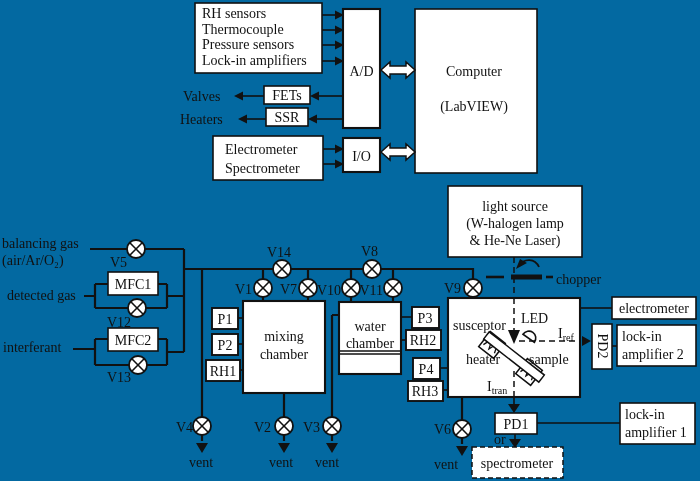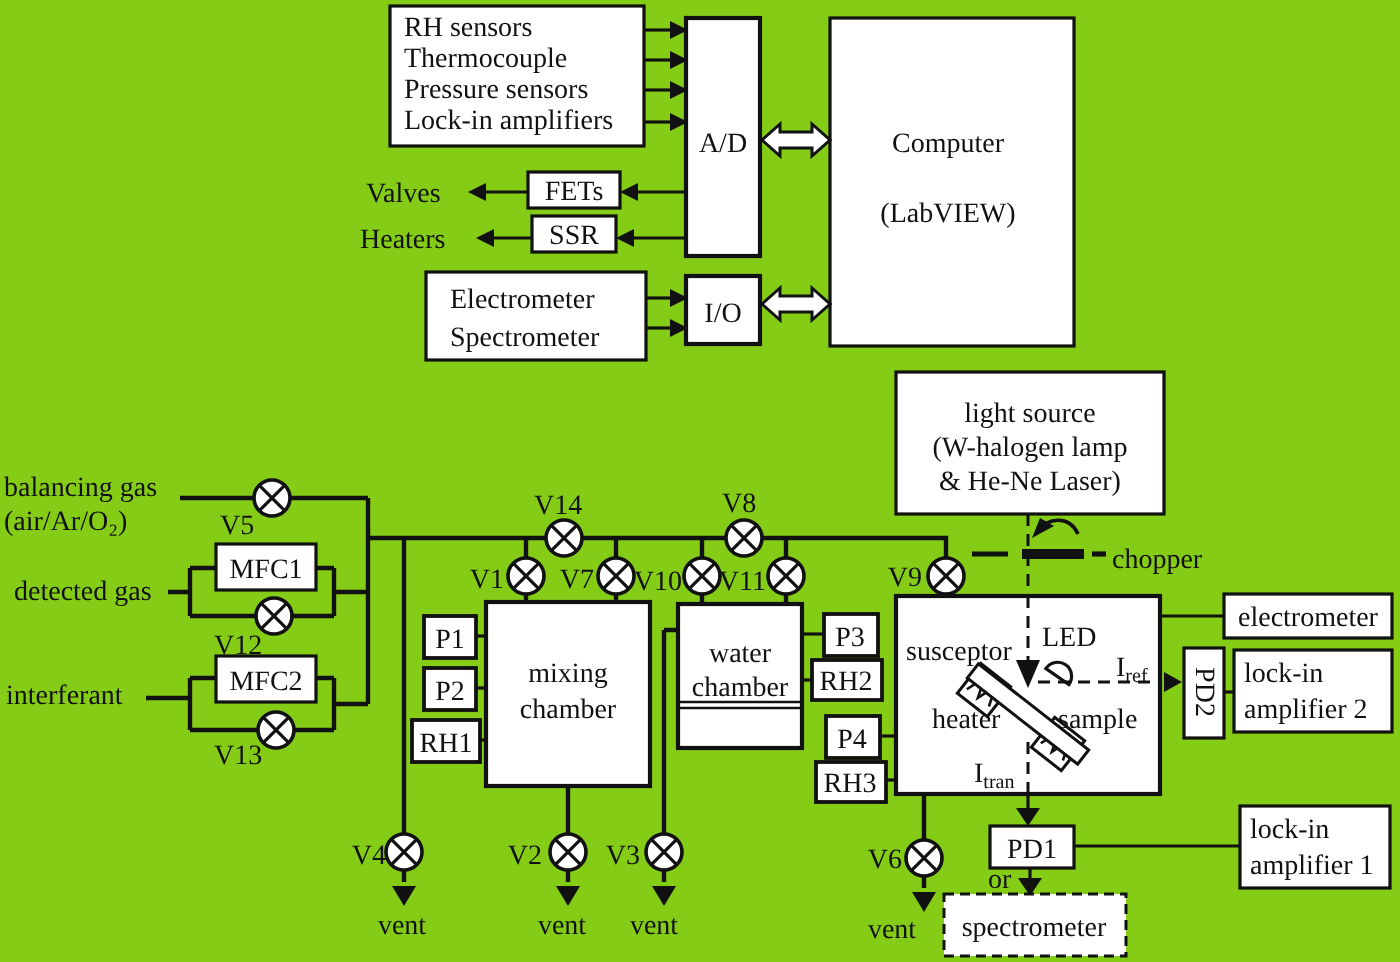--- a/index.html
+++ b/index.html
@@ -1,16 +1,16 @@
 <!DOCTYPE html>
 <html><head>
 <meta charset="utf-8">
 <style>
   html,body{margin:0;padding:0;background:#fff;}
-  .stage{width:700px;height:481px;position:relative;background:#84cc16;text-align:right;}
+  .stage{width:700px;height:481px;position:relative;background:#0369a1;text-align:right;}
   svg text{font-family:"Liberation Serif","DejaVu Serif","DejaVu Sans",serif;font-size:14px;fill:#111;}
   .c{text-anchor:middle;}
   .e{text-anchor:end;}
   .sub{font-size:10px;}
   .ln{stroke:#111;stroke-width:2.2;fill:none;}
   .tn{stroke:#111;stroke-width:1.6;fill:none;}
   .wl{stroke:#111;stroke-width:1.3;fill:none;}
   .bx{fill:#fff;stroke:#111;stroke-width:1.6;}
   .bx2{fill:#fff;stroke:#111;stroke-width:2.1;}
   .sb{fill:#fff;stroke:#111;stroke-width:1.9;}

